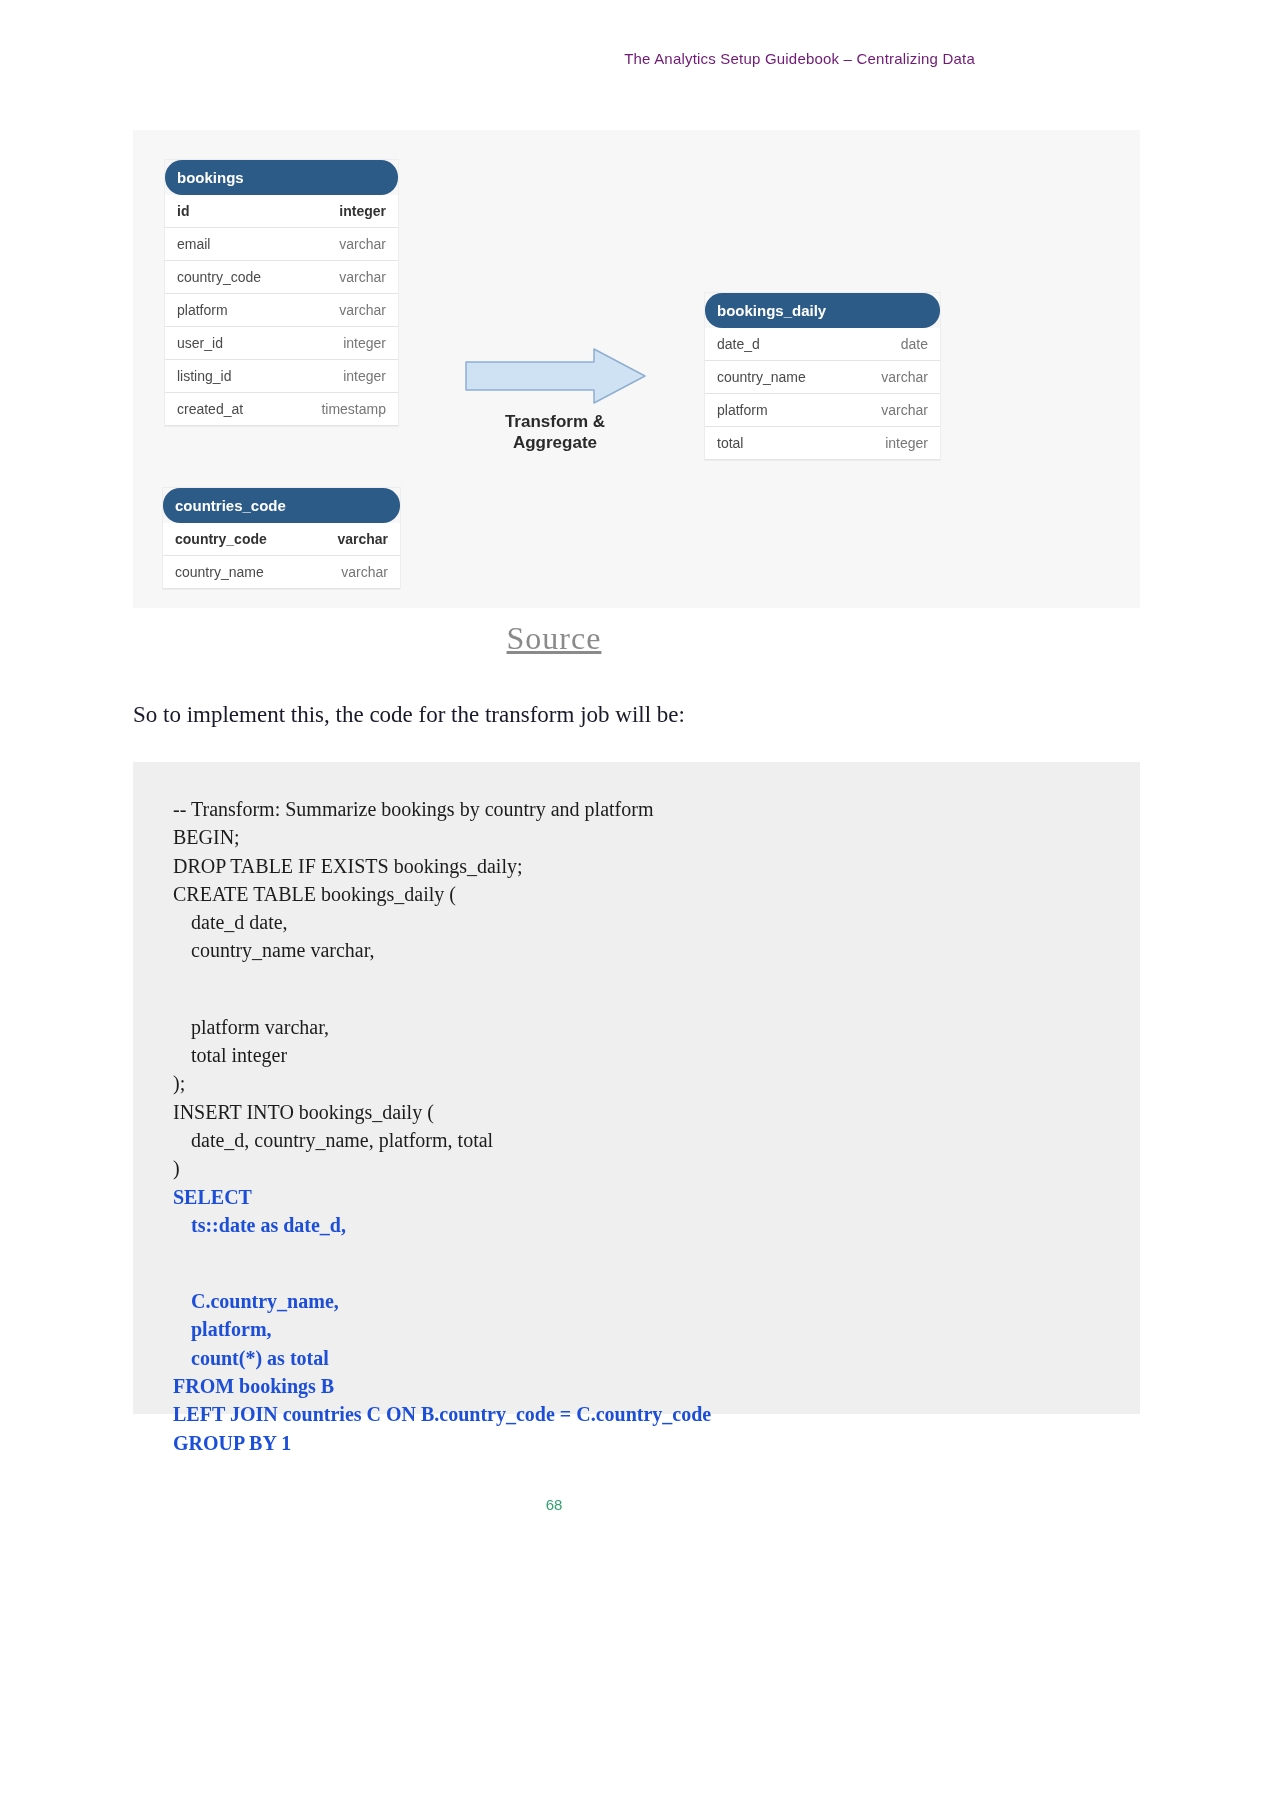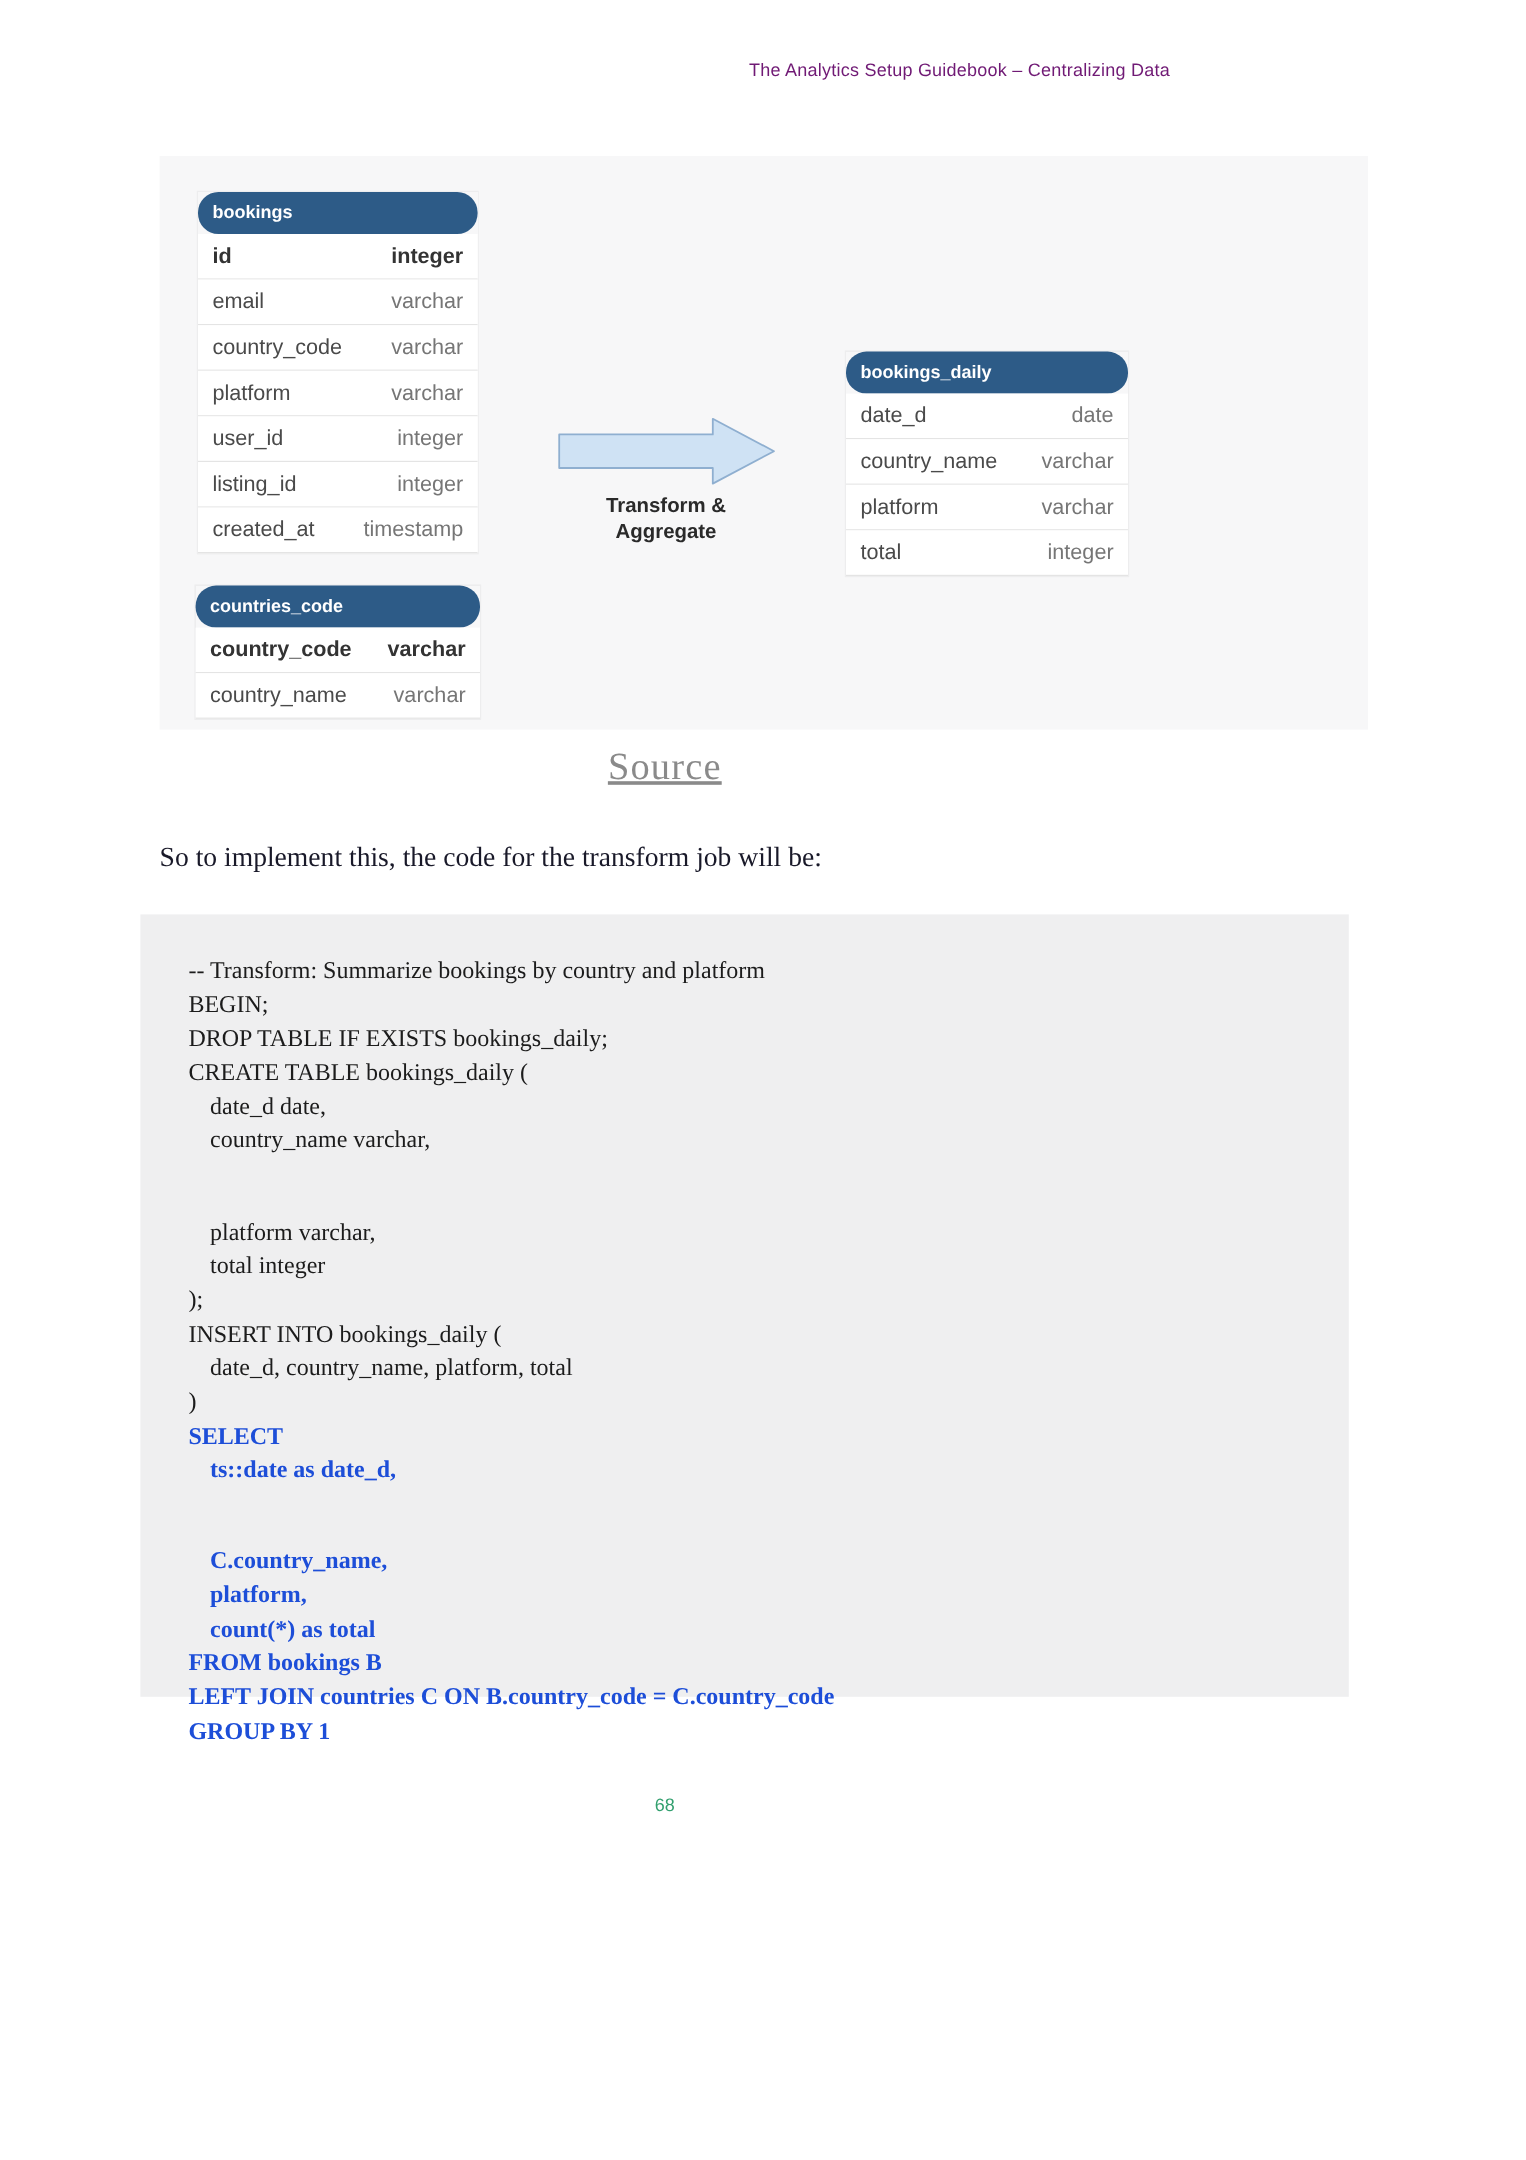--- a/index.html
+++ b/index.html
@@ -46,21 +46,21 @@
     padding:9px 12px;
     border-radius:17px;
   }
   .schema-body .schema-row{
     display:flex;
     justify-content:space-between;
     align-items:center;
     background:#ffffff;
     border-bottom:1px solid #e4e4e4;
     padding:8px 12px;
-    font-size:18px;
+    font-size:14px;
   }
   .schema-row .col-name{color:#4a4a4a;}
   .schema-row .col-type{color:#767676;}
   .schema-row.bold .col-name,
   .schema-row.bold .col-type{font-weight:700;color:#333333;}
   #table-bookings{left:32px;top:30px;width:233px;}
   #table-bookings-daily{left:572px;top:163px;width:235px;}
   #table-countries{left:30px;top:358px;width:237px;}
   .arrow-wrap{
     position:absolute;
@@ -97,21 +97,21 @@
     position:absolute;
     left:133px;top:702px;
     width:920px;
     font-family:"Liberation Serif",serif;
     font-size:23px;
     color:#191929;
   }
   
   .code-block{
     position:absolute;
-    left:117px;top:762px;
+    left:133px;top:762px;
     width:1007px;height:652px;
     background:#efeff0;
     padding:33px 40px;
   }
   .code-line{
     font-family:"Liberation Serif",serif;
     font-size:20px;
     line-height:28.3px;
     color:#1c1c1c;
     white-space:pre;

